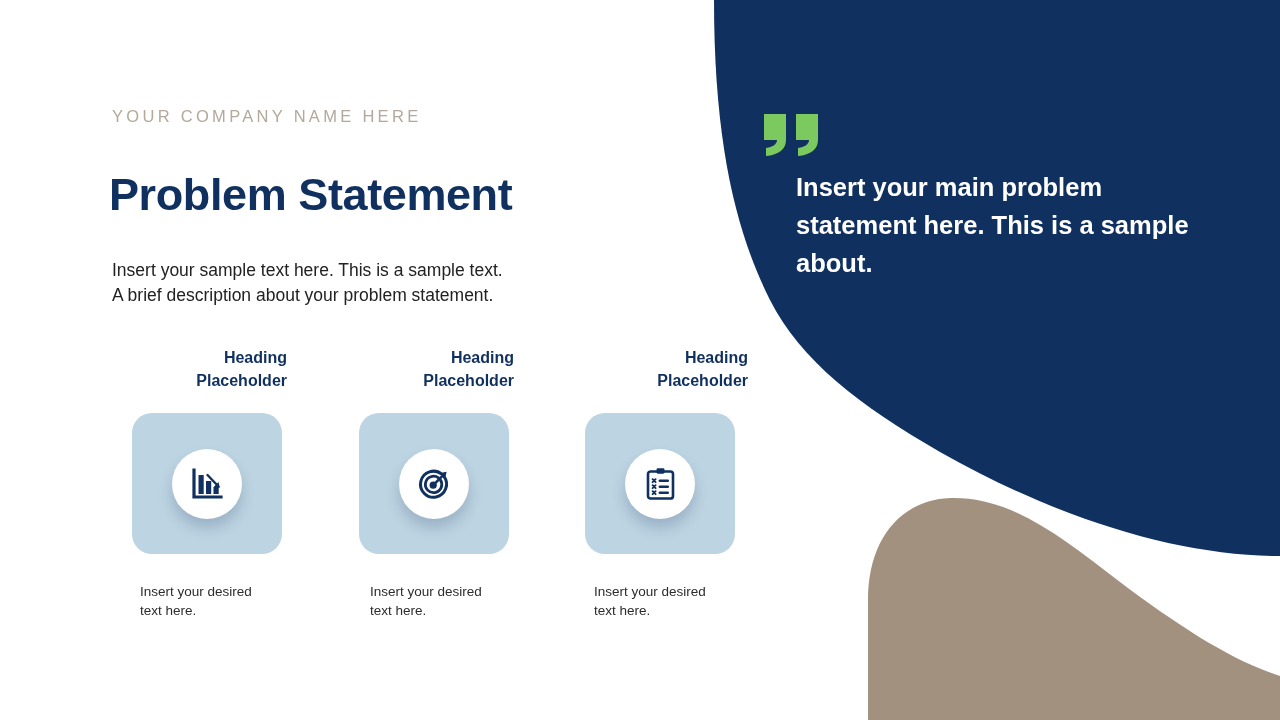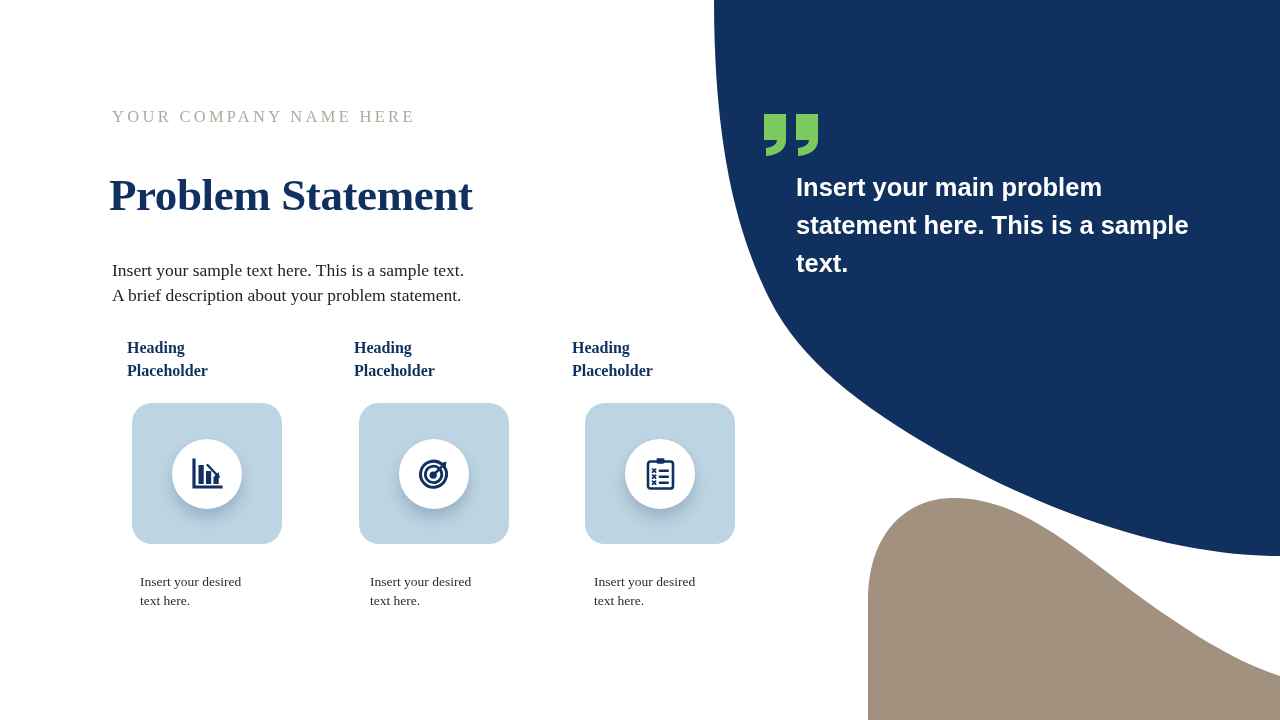--- a/index.html
+++ b/index.html
@@ -27,21 +27,20 @@
     height: 720px;
   }
 
   
   .left-col {
     position: absolute;
     left: 112px;
     top: 0;
     width: 620px;
     height: 720px;
-    font-family: Liberation Serif, serif;
   }
 
   .eyebrow {
     position: absolute;
     left: 0;
     top: 107px;
     font-size: 16.5px;
     letter-spacing: 3.3px;
     color: #b3a89c;
     font-weight: 400;
@@ -81,26 +80,26 @@
   .feature {
     position: absolute;
     top: 0;
     width: 190px;
   }
   .feature.f0 { left: 0px; }
   .feature.f1 { left: 227px; }
   .feature.f2 { left: 453px; }
 
   .feature-heading {
-    text-align: left;
+    text-align: right;
     font-size: 16px;
     font-weight: bold;
     line-height: 23px;
     color: #10305f;
-    margin: 4px auto;
+    margin: 14px auto;
     width: 160px;
   }
   .feature.f2 .feature-heading { width: 176px; }
 
   .card {
     position: relative;
     margin: 21px auto 0 auto;
     width: 150px;
     height: 141px;
     border-radius: 20px;
@@ -279,16 +278,16 @@
     </div>
   </div>
 
   <div class="quote-panel">
     <div class="quote-mark">
       <svg width="62" height="48" viewBox="0 0 62 48" fill="none">
         <path d="M4 4 H26 V30 C26 39 19 45 6 46 L6 38 C13 37 17 34 17 30 H4 Z" fill="#7bc95f"></path>
         <path d="M36 4 H58 V30 C58 39 51 45 38 46 L38 38 C45 37 49 34 49 30 H36 Z" fill="#7bc95f"></path>
       </svg>
     </div>
-    <div class="quote-text">Insert your main problem statement here. This is a sample text.</div>
+    <div class="quote-text">Insert your main problem statement here. This is a sample about.</div>
   </div>
 
 </div>
 
 </body></html>

